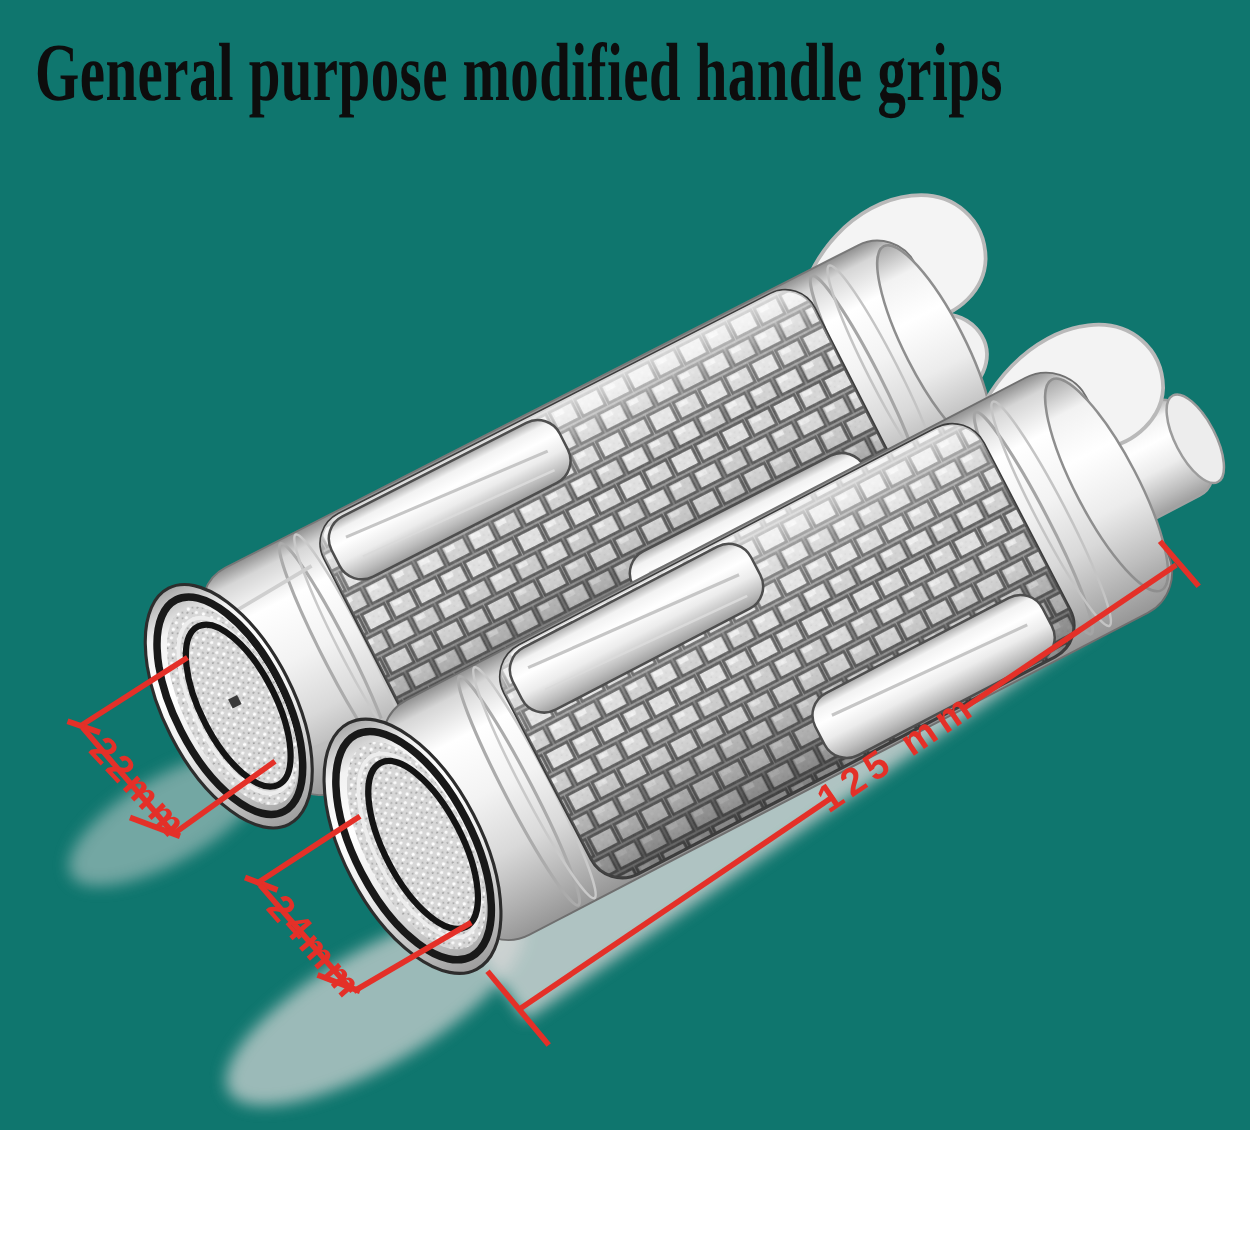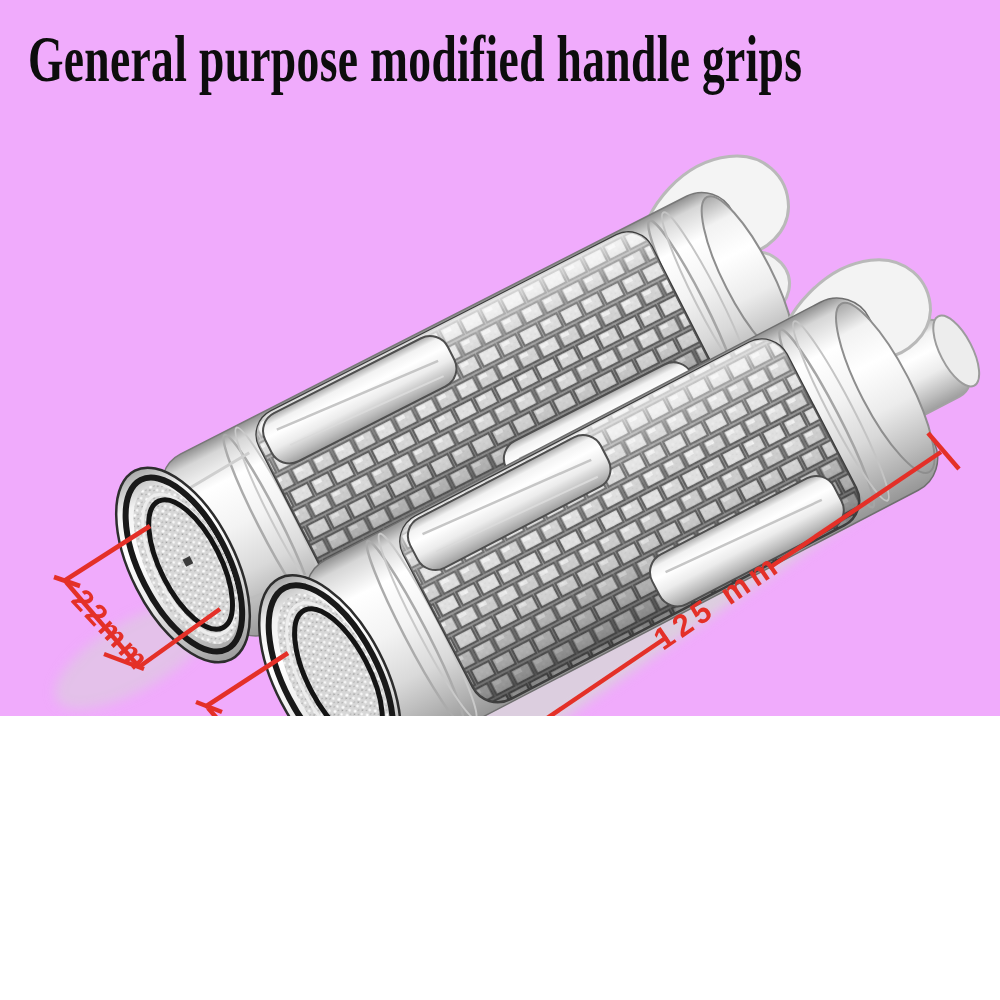--- a/index.html
+++ b/index.html
@@ -1,17 +1,17 @@
 <!DOCTYPE html>
 <html><head>
 <meta charset="utf-8">
 <style>
   html,body{margin:0;padding:0;background:#ffffff;}
   .stage{
-    position:relative;width:1000px;height:716px;background:#f0abfc;
+    position:relative;width:1000px;height:904px;background:#0f766e;
     overflow:hidden;font-family:"Liberation Sans",sans-serif;
   }
   .title{
     position:absolute;left:28px;top:24px;margin:0;
     font-family:"Liberation Serif",serif;font-weight:bold;
     font-size:66px;line-height:1.05;color:#0d0d0d;white-space:nowrap;
     transform:scaleX(0.69);transform-origin:left top;letter-spacing:0.5px;
   }
   svg{position:absolute;left:0;top:0;}
   .dim-line{stroke:#e43028;stroke-width:4.5;fill:none;stroke-linecap:butt;}

